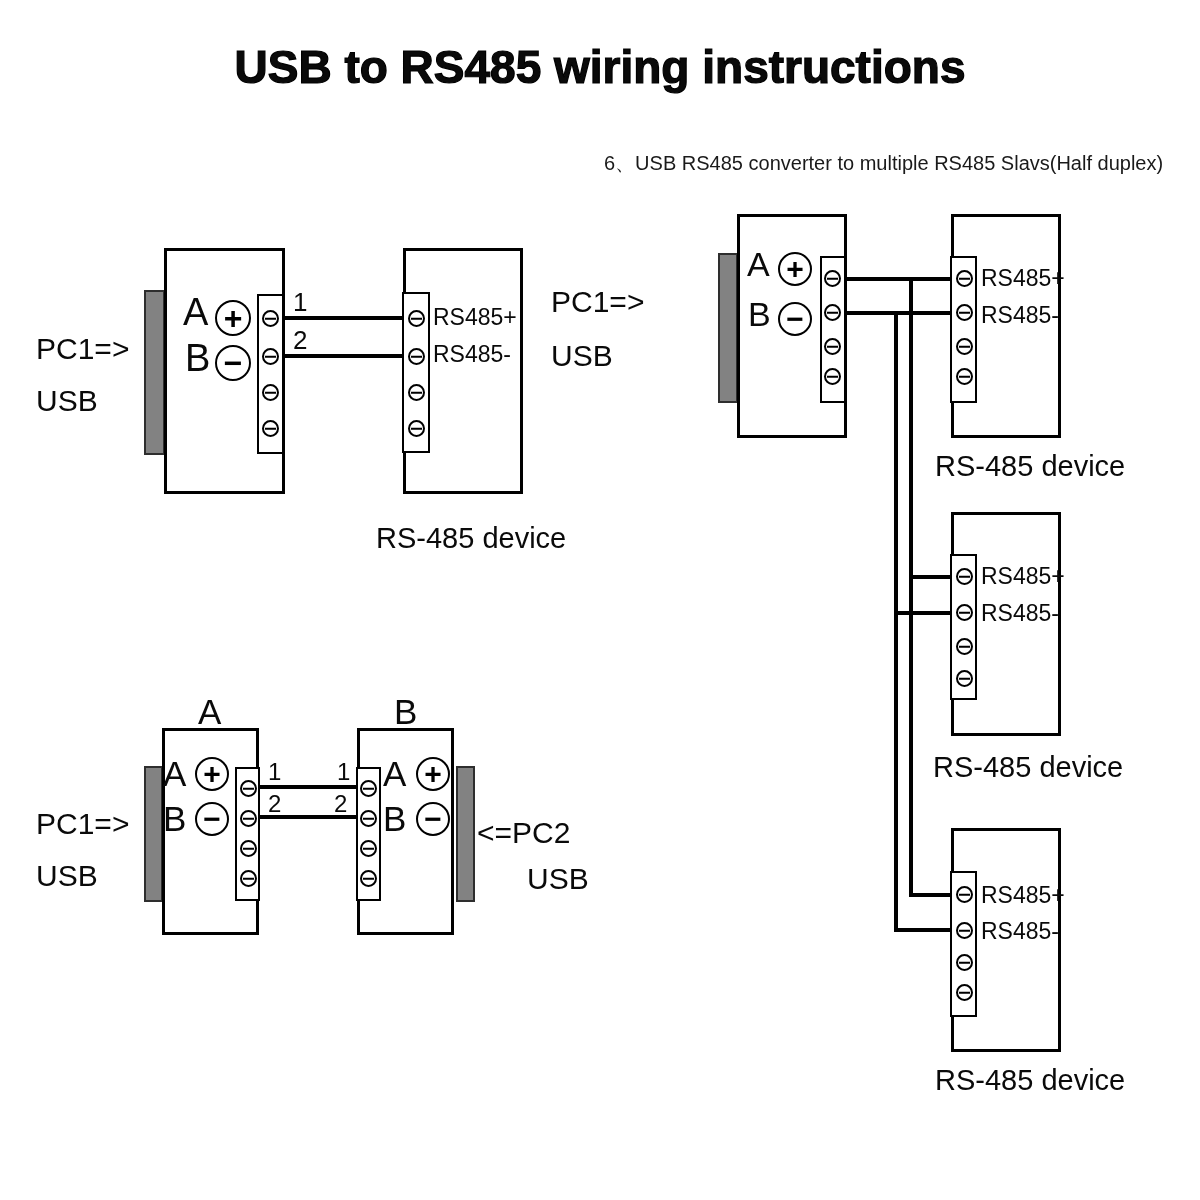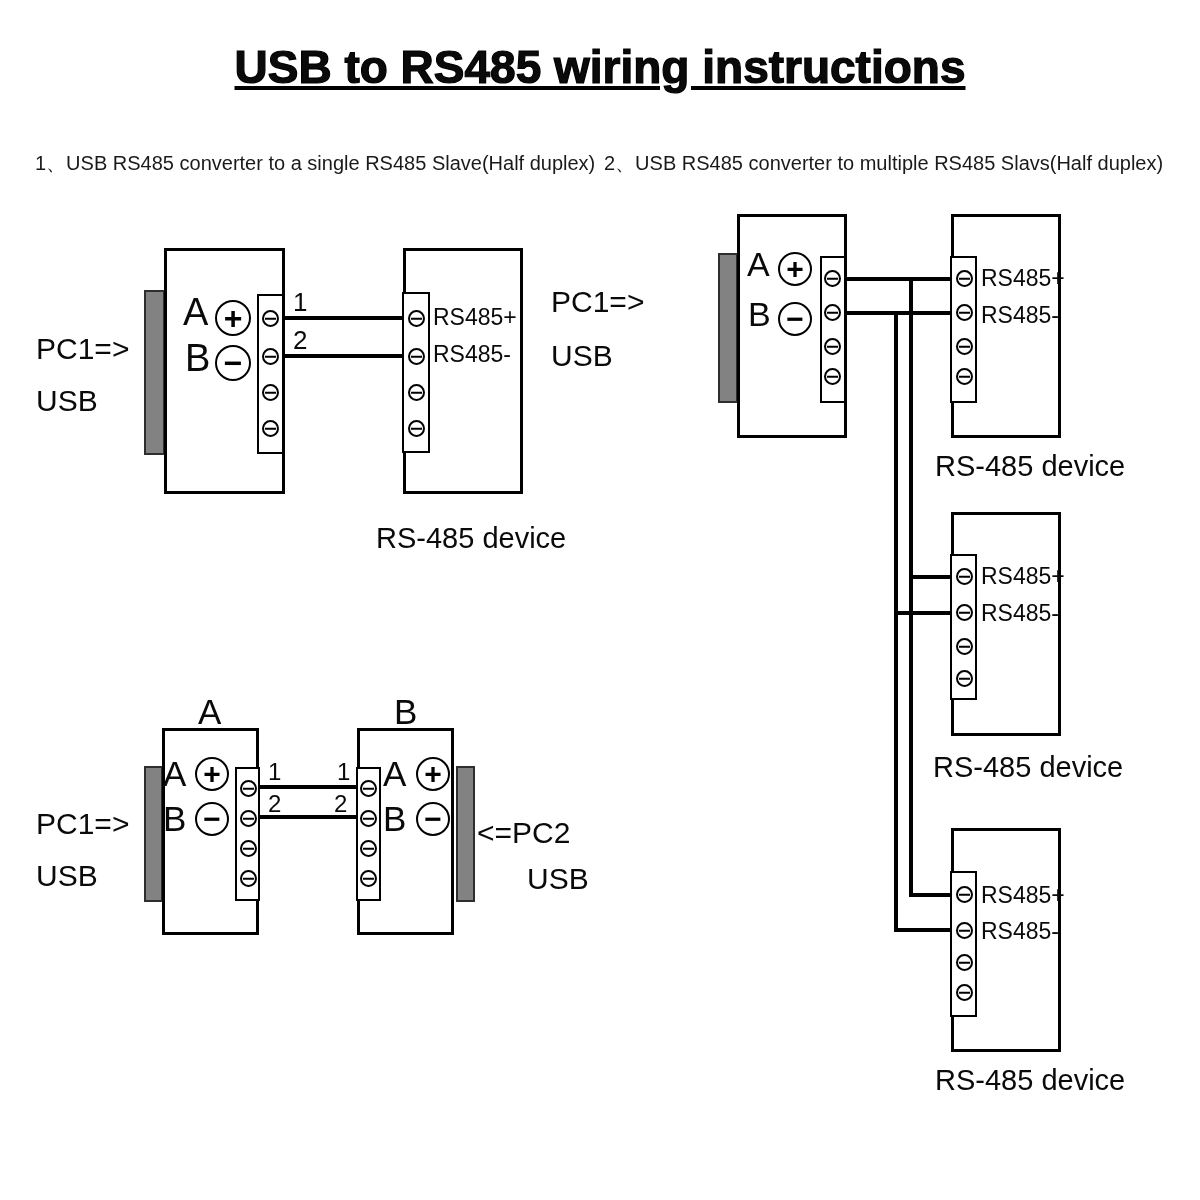--- a/index.html
+++ b/index.html
@@ -1,19 +1,19 @@
 <!DOCTYPE html>
 <html><head>
 <meta charset="utf-8">
 <style>
   html,body{margin:0;padding:0;background:#fff;}
   #canvas{position:relative;width:1200px;height:1200px;background:#ffffff;overflow:hidden;
           font-family:"Liberation Sans","DejaVu Sans",sans-serif;color:#000;}
   .t{position:absolute;white-space:nowrap;line-height:1;color:#0a0a0a;}
-  .title{font-size:46px;font-weight:bold;letter-spacing:0px;text-decoration:underline;-webkit-text-stroke:1.2px #000;}
+  .title{font-size:46px;font-weight:bold;letter-spacing:0px;-webkit-text-stroke:1.2px #000;}
   .cap{font-size:20px;color:#1a1a1a;}
   .big{font-size:30px;}
   .lbl{font-size:26px;}
   .lbl3{font-size:24px;}
   .inA{font-size:38px;}
   .inA2{font-size:34px;}
   .inA3{font-size:35px;}
   .rs{font-size:23px;}
   .devcap{font-size:29px;}
   .box{position:absolute;background:#fff;border:3px solid #000;box-sizing:border-box;}
@@ -29,21 +29,20 @@
       font-weight:bold;font-size:30px;line-height:0;}
   .pc.d1{width:36px;height:36px;font-size:32px;}
 </style>
 </head>
 <body>
 
 <div id="canvas">
 
   <div class="t title" style="left:0;top:44px;width:1200px;text-align:center;">USB to RS485 wiring instructions</div>
 
-  <div class="t cap" style="left:35px;top:153px;">1、USB RS485 converter to a single RS485 Slave(Half duplex)</div>
 
   <div class="t big" style="left:36px;top:334px;">PC1=&gt;</div>
   <div class="t big" style="left:36px;top:386px;">USB</div>
 
   <div class="usb" style="left:144px;top:290px;width:21px;height:165px;"></div>
   <div class="box" style="left:164px;top:248px;width:121px;height:246px;"></div>
 
   <div class="t inA" style="left:183px;top:293px;">A</div>
   <div class="pc d1" style="left:215px;top:300px;">
       <span>+</span>
@@ -70,21 +69,21 @@
   <div class="screw" style="left:408px;top:348px;"></div>
   <div class="screw" style="left:408px;top:384px;"></div>
   <div class="screw" style="left:408px;top:420px;"></div>
   <div class="t rs" style="left:433px;top:306px;">RS485+</div>
   <div class="t rs" style="left:433px;top:343px;">RS485-</div>
 
   <div class="t big" style="left:551px;top:287px;">PC1=&gt;</div>
   <div class="t big" style="left:551px;top:341px;">USB</div>
   <div class="t devcap" style="left:376px;top:524px;">RS-485 device</div>
 
-  <div class="t cap" style="left:604px;top:153px;">2、USB RS485 converter to multiple RS485 Slavs(Half duplex)</div>
+  <div class="t cap" style="left:604px;top:153px;">6、USB RS485 converter to multiple RS485 Slavs(Half duplex)</div>
 
   <div class="usb" style="left:718px;top:253px;width:20px;height:150px;"></div>
   <div class="box" style="left:737px;top:214px;width:110px;height:224px;"></div>
   <div class="t inA2" style="left:747px;top:247px;">A</div>
   <div class="pc" style="left:778px;top:252px;">
       <span>+</span>
     </div>
   <div class="t inA2" style="left:748px;top:297px;">B</div>
   <div class="pc" style="left:778px;top:302px;">
       <span>−</span>

